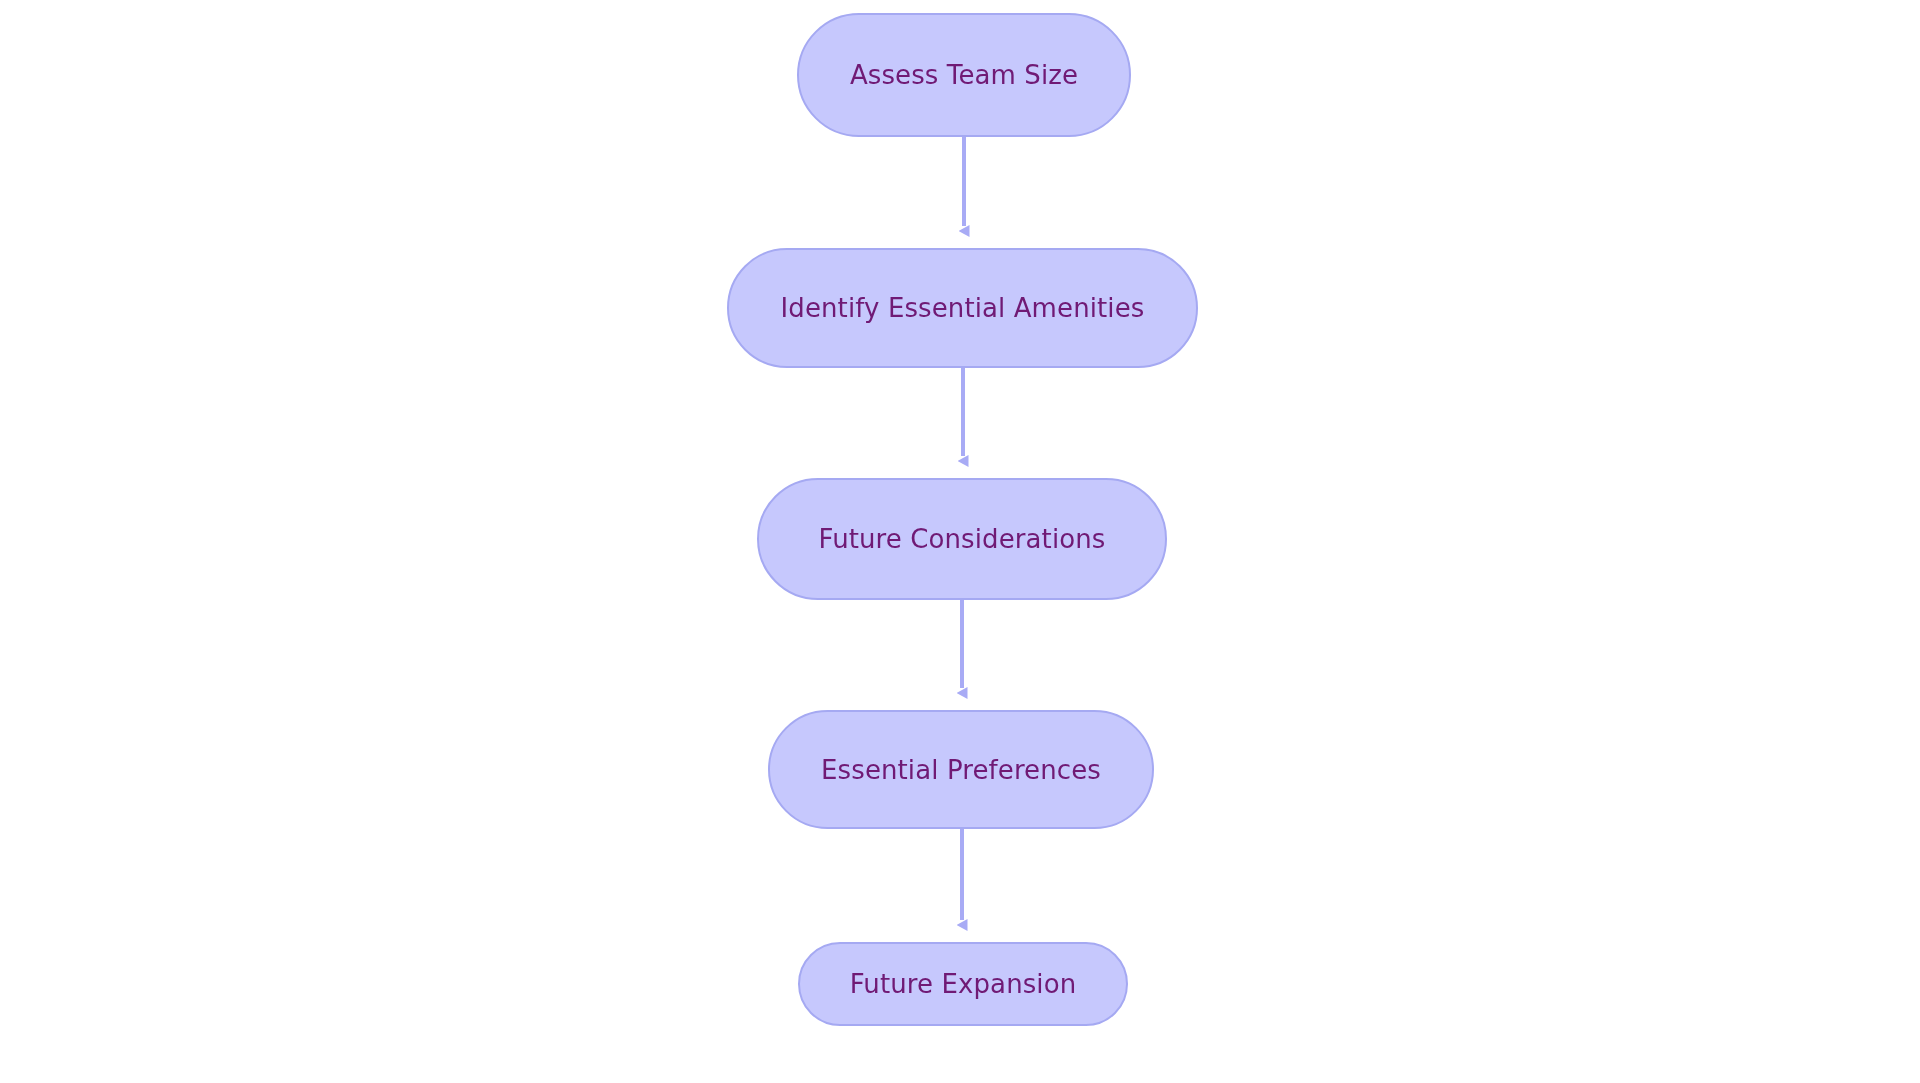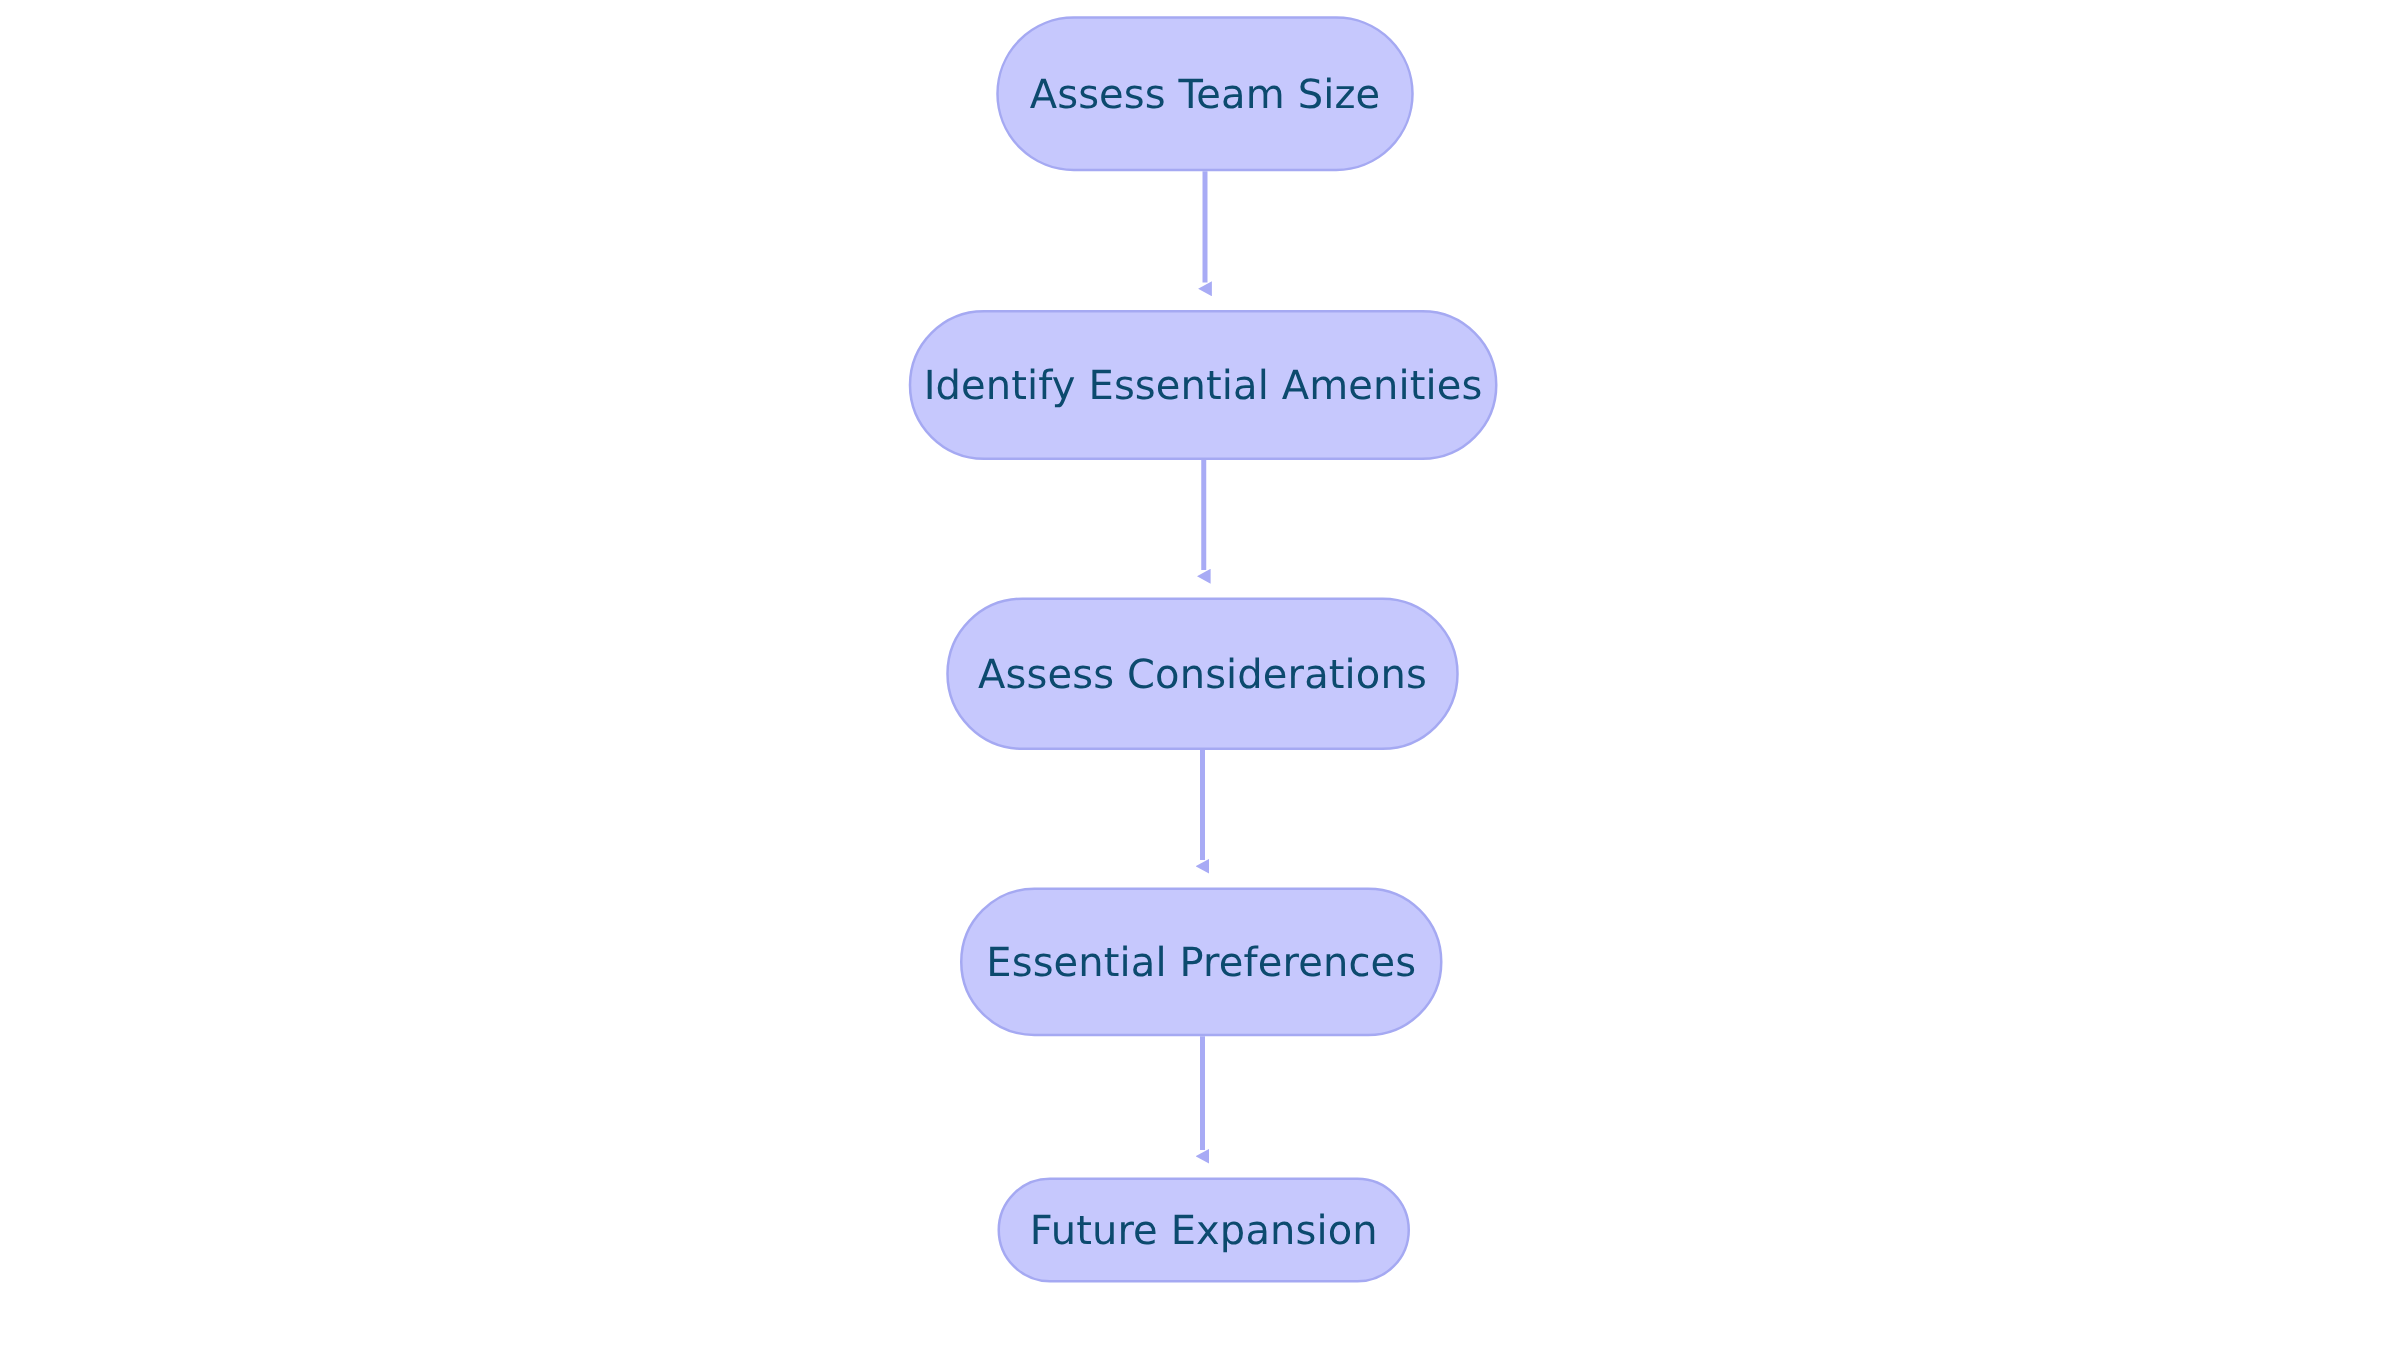--- a/index.html
+++ b/index.html
@@ -36,22 +36,22 @@
     display: flex;
     align-items: center;
     justify-content: center;
     background: #c6c8fd;
     border: 2px solid #a5a9f2;
     border-radius: 999px;
     white-space: nowrap;
   }
 
   .node-label {
-    color: #0c4a6e;
-    font-size: 32px;
+    color: #701a75;
+    font-size: 26px;
     font-weight: 400;
     letter-spacing: 0.1px;
     line-height: 1;
     font-family: "DejaVu Sans", "Liberation Sans", sans-serif;
   }
 
   
   .n0 { left: 797px;  top: 13px;   width: 334px; height: 124px; }
   .n1 { left: 727px;  top: 248px;  width: 471px; height: 120px; }
   .n2 { left: 757px;  top: 478px;  width: 410px; height: 122px; }
@@ -89,21 +89,21 @@
 
   <div class="node n0">
     <span class="node-label">Assess Team Size</span>
   </div>
 
   <div class="node n1">
     <span class="node-label">Identify Essential Amenities</span>
   </div>
 
   <div class="node n2">
-    <span class="node-label">Assess Considerations</span>
+    <span class="node-label">Future Considerations</span>
   </div>
 
   <div class="node n3">
     <span class="node-label">Essential Preferences</span>
   </div>
 
   <div class="node n4">
     <span class="node-label">Future Expansion</span>
   </div>
 

